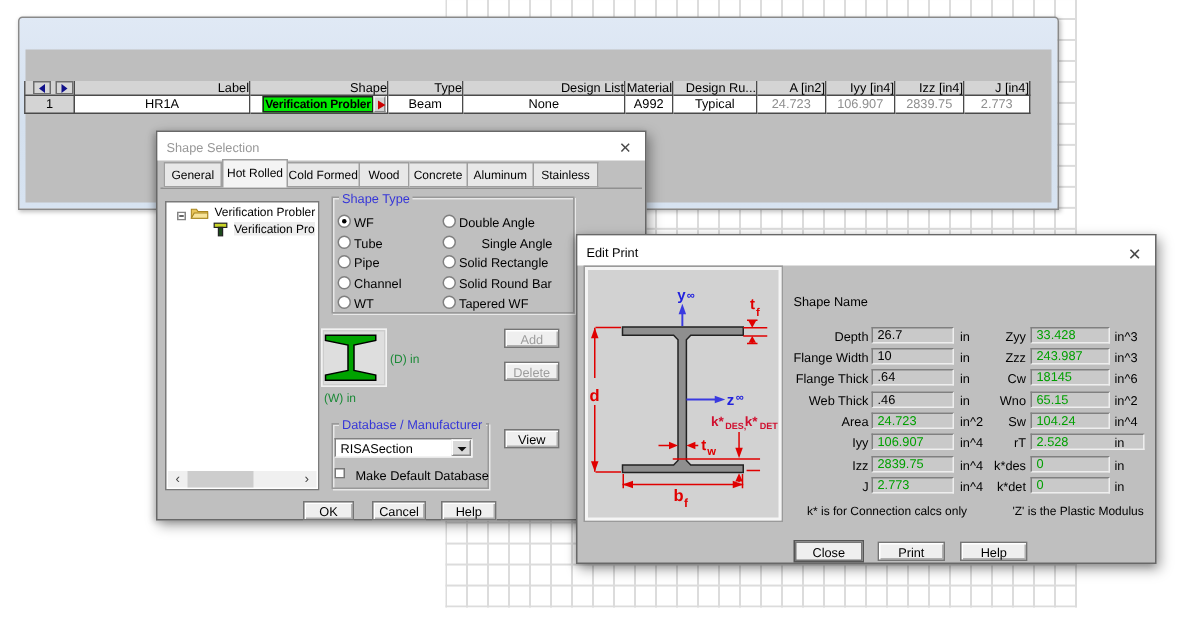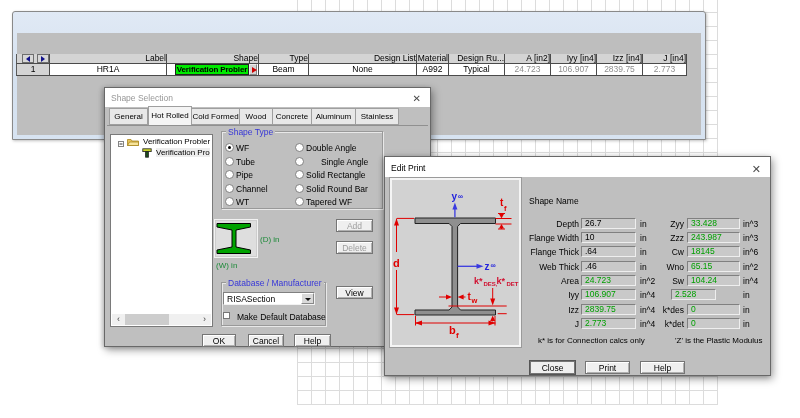--- a/index.html
+++ b/index.html
@@ -384,21 +384,21 @@
   <div class="elbl" style="left:262px; top:90px; width:37px;">Cw</div>
   <div class="efield green" style="left:302px; top:89px; width:53px;">18145</div>
   <div class="unit" style="left:358px; top:90px;">in^6</div>
   <div class="elbl" style="left:262px; top:105px; width:37px;">Wno</div>
   <div class="efield green" style="left:302px; top:104px; width:53px;">65.15</div>
   <div class="unit" style="left:358px; top:105px;">in^2</div>
   <div class="elbl" style="left:262px; top:119px; width:37px;">Sw</div>
   <div class="efield green" style="left:302px; top:118px; width:53px;">104.24</div>
   <div class="unit" style="left:358px; top:119px;">in^4</div>
   <div class="elbl" style="left:262px; top:133px; width:37px;">rT</div>
-  <div class="efield green" style="left:286px; top:132px; width:45px;">2.528</div>
+  <div class="efield green" style="left:302px; top:132px; width:76px;">2.528</div>
   <div class="unit" style="left:358px; top:133px;">in</div>
   <div class="elbl" style="left:262px; top:148px; width:37px;">k*des</div>
   <div class="efield green" style="left:302px; top:147px; width:53px;">0</div>
   <div class="unit" style="left:358px; top:148px;">in</div>
   <div class="elbl" style="left:262px; top:162px; width:37px;">k*det</div>
   <div class="efield green" style="left:302px; top:161px; width:53px;">0</div>
   <div class="unit" style="left:358px; top:162px;">in</div>
 
   <div class="rlbl" style="left:153px; top:179px; font-size:8px;">k* is for Connection calcs only</div>
   <div class="rlbl" style="left:290px; top:179px; font-size:8px;">'Z' is the Plastic Modulus</div>

